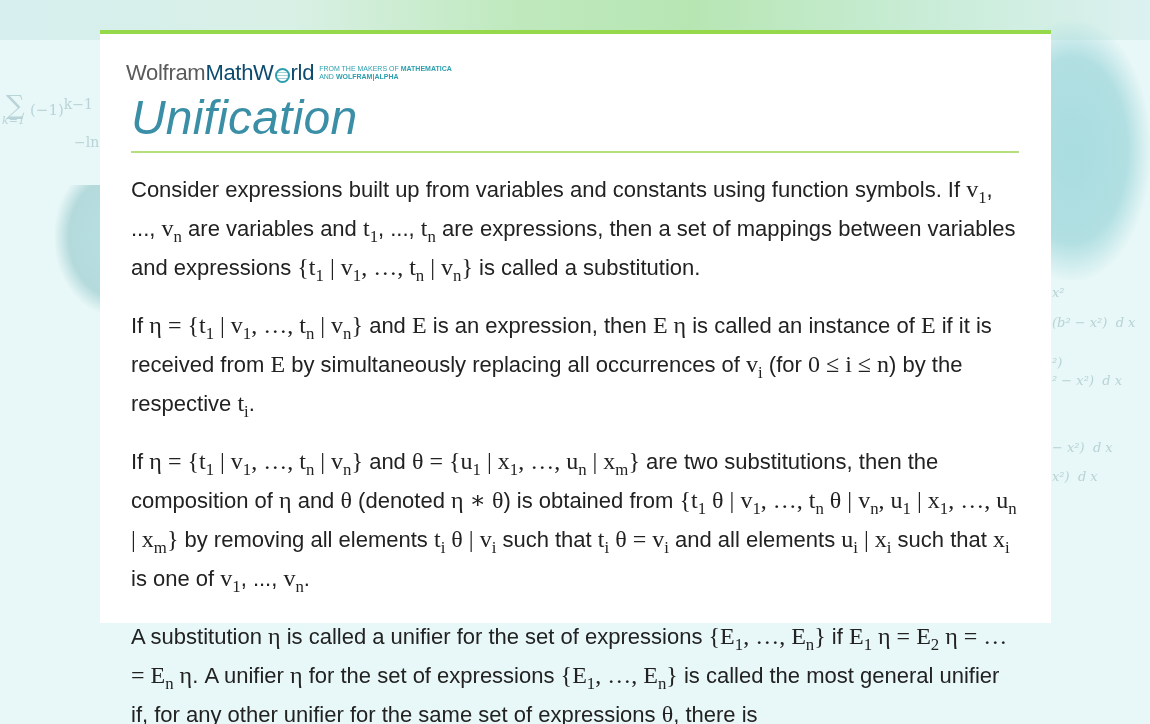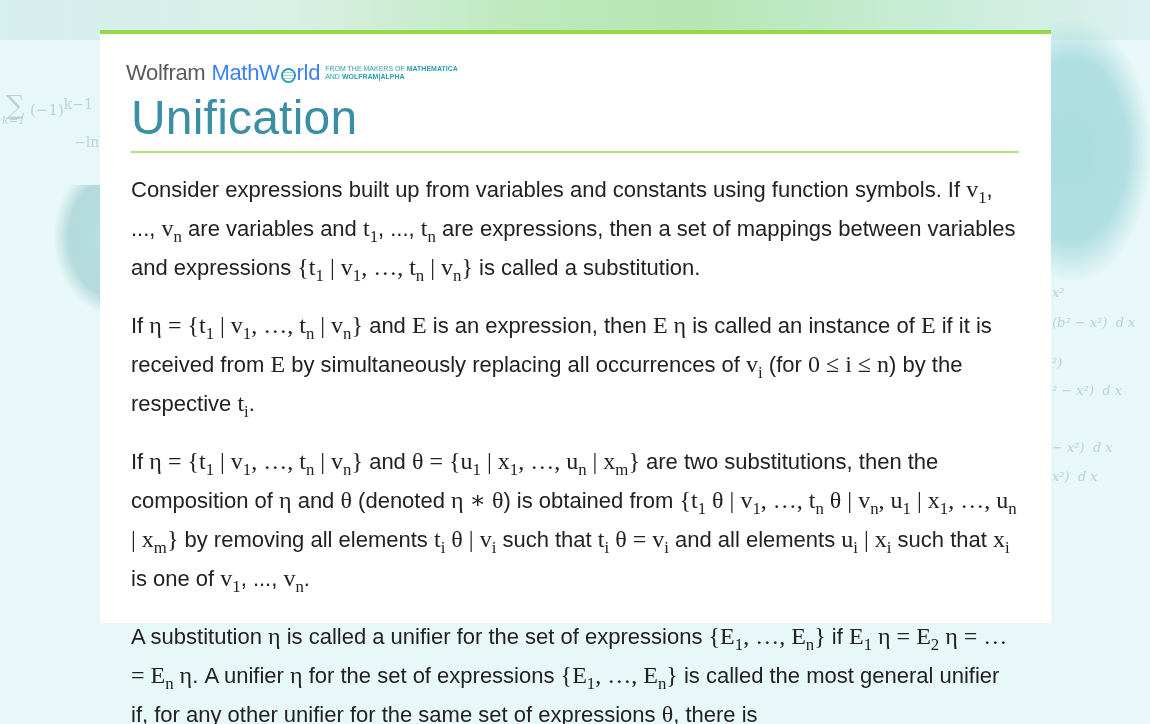--- a/index.html
+++ b/index.html
@@ -35,31 +35,31 @@
   .bg-deco-right div { position: absolute; left: 0; white-space: nowrap; }
 
   .panel {
     position: absolute; left: 100px; top: 30px; width: 951px; height: 593px;
     background: #ffffff; border-top: 4px solid #95d84a; box-sizing: border-box;
   }
   .logo {
     position: absolute; left: 26px; top: 26px; display: flex; align-items: center; white-space: nowrap;
   }
   .logo-wolfram { font-size: 22px; color: #5a5a5a; letter-spacing: -0.3px; }
-  .logo-mathworld { font-size: 22px; color: #3b82f6; margin-left: 6px; letter-spacing: -0.3px; }
+  .logo-mathworld { font-size: 22px; color: #0c4a6e; letter-spacing: -0.3px; }
   .globe {
     display: inline-block; width: 15px; height: 15px; border-radius: 50%;
     border: 2px solid #2b9fad; box-sizing: border-box; vertical-align: middle; margin: 0 1px; position: relative; top: 1px;
     background: repeating-linear-gradient(0deg, #fff 0 2px, #9fd3da 2px 3px);
   }
   .logo-tag { margin-left: 5px; font-size: 7px; line-height: 8px; color: #2b9fad; }
   .logo-tag b { font-weight: bold; }
   .page-title {
     position: absolute; left: 31px; top: 56px; margin: 0;
-    font-size: 48px; font-weight: normal; color: #3a8fa6; letter-spacing: 0.2px;
+    font-size: 48px; font-weight: normal; color: #3a8fa6; letter-spacing: 0.2px; font-style: italic;
   }
   .title-rule {
     position: absolute; left: 31px; top: 117px; width: 888px; height: 2px; background: #b6df7e;
   }
   .content {
     position: absolute; left: 31px; top: 136px; width: 890px;
     font-size: 22px; line-height: 39px; color: #222;
   }
   .content p { margin: 0 0 19px 0; }
   .m { font-family: "Liberation Serif", "DejaVu Serif", serif; font-size: 24px; }
@@ -75,21 +75,21 @@
 <div class="bg-deco-left">
   <span class="sum">∑</span>
     <span class="sup">(−1)<sup style="font-size:14px">k−1</sup></span>
   <span class="low">k=1</span>
     <span class="ln">−ln</span>
 </div>
 <div class="bg-deco-right">
   <div style="top:0px">x²</div>
   <div style="top:30px">(b² − x²) &nbsp;d x</div>
   <div style="top:70px">²)</div>
-  <div style="top:98px">² − x²) &nbsp;d x</div>
+  <div style="top:88px">² − x²) &nbsp;d x</div>
   <div style="top:155px">− x²) &nbsp;d x</div>
   <div style="top:184px">x²) &nbsp;d x</div>
 </div>
 
 <div class="panel">
   <div class="logo">
     <span class="logo-wolfram">Wolfram</span>
     <span class="logo-mathworld"><span>MathW</span><span class="globe"></span><span>rld</span></span>
     <span class="logo-tag">
       <span>FROM THE MAKERS OF </span><b>MATHEMATICA</b><br>

